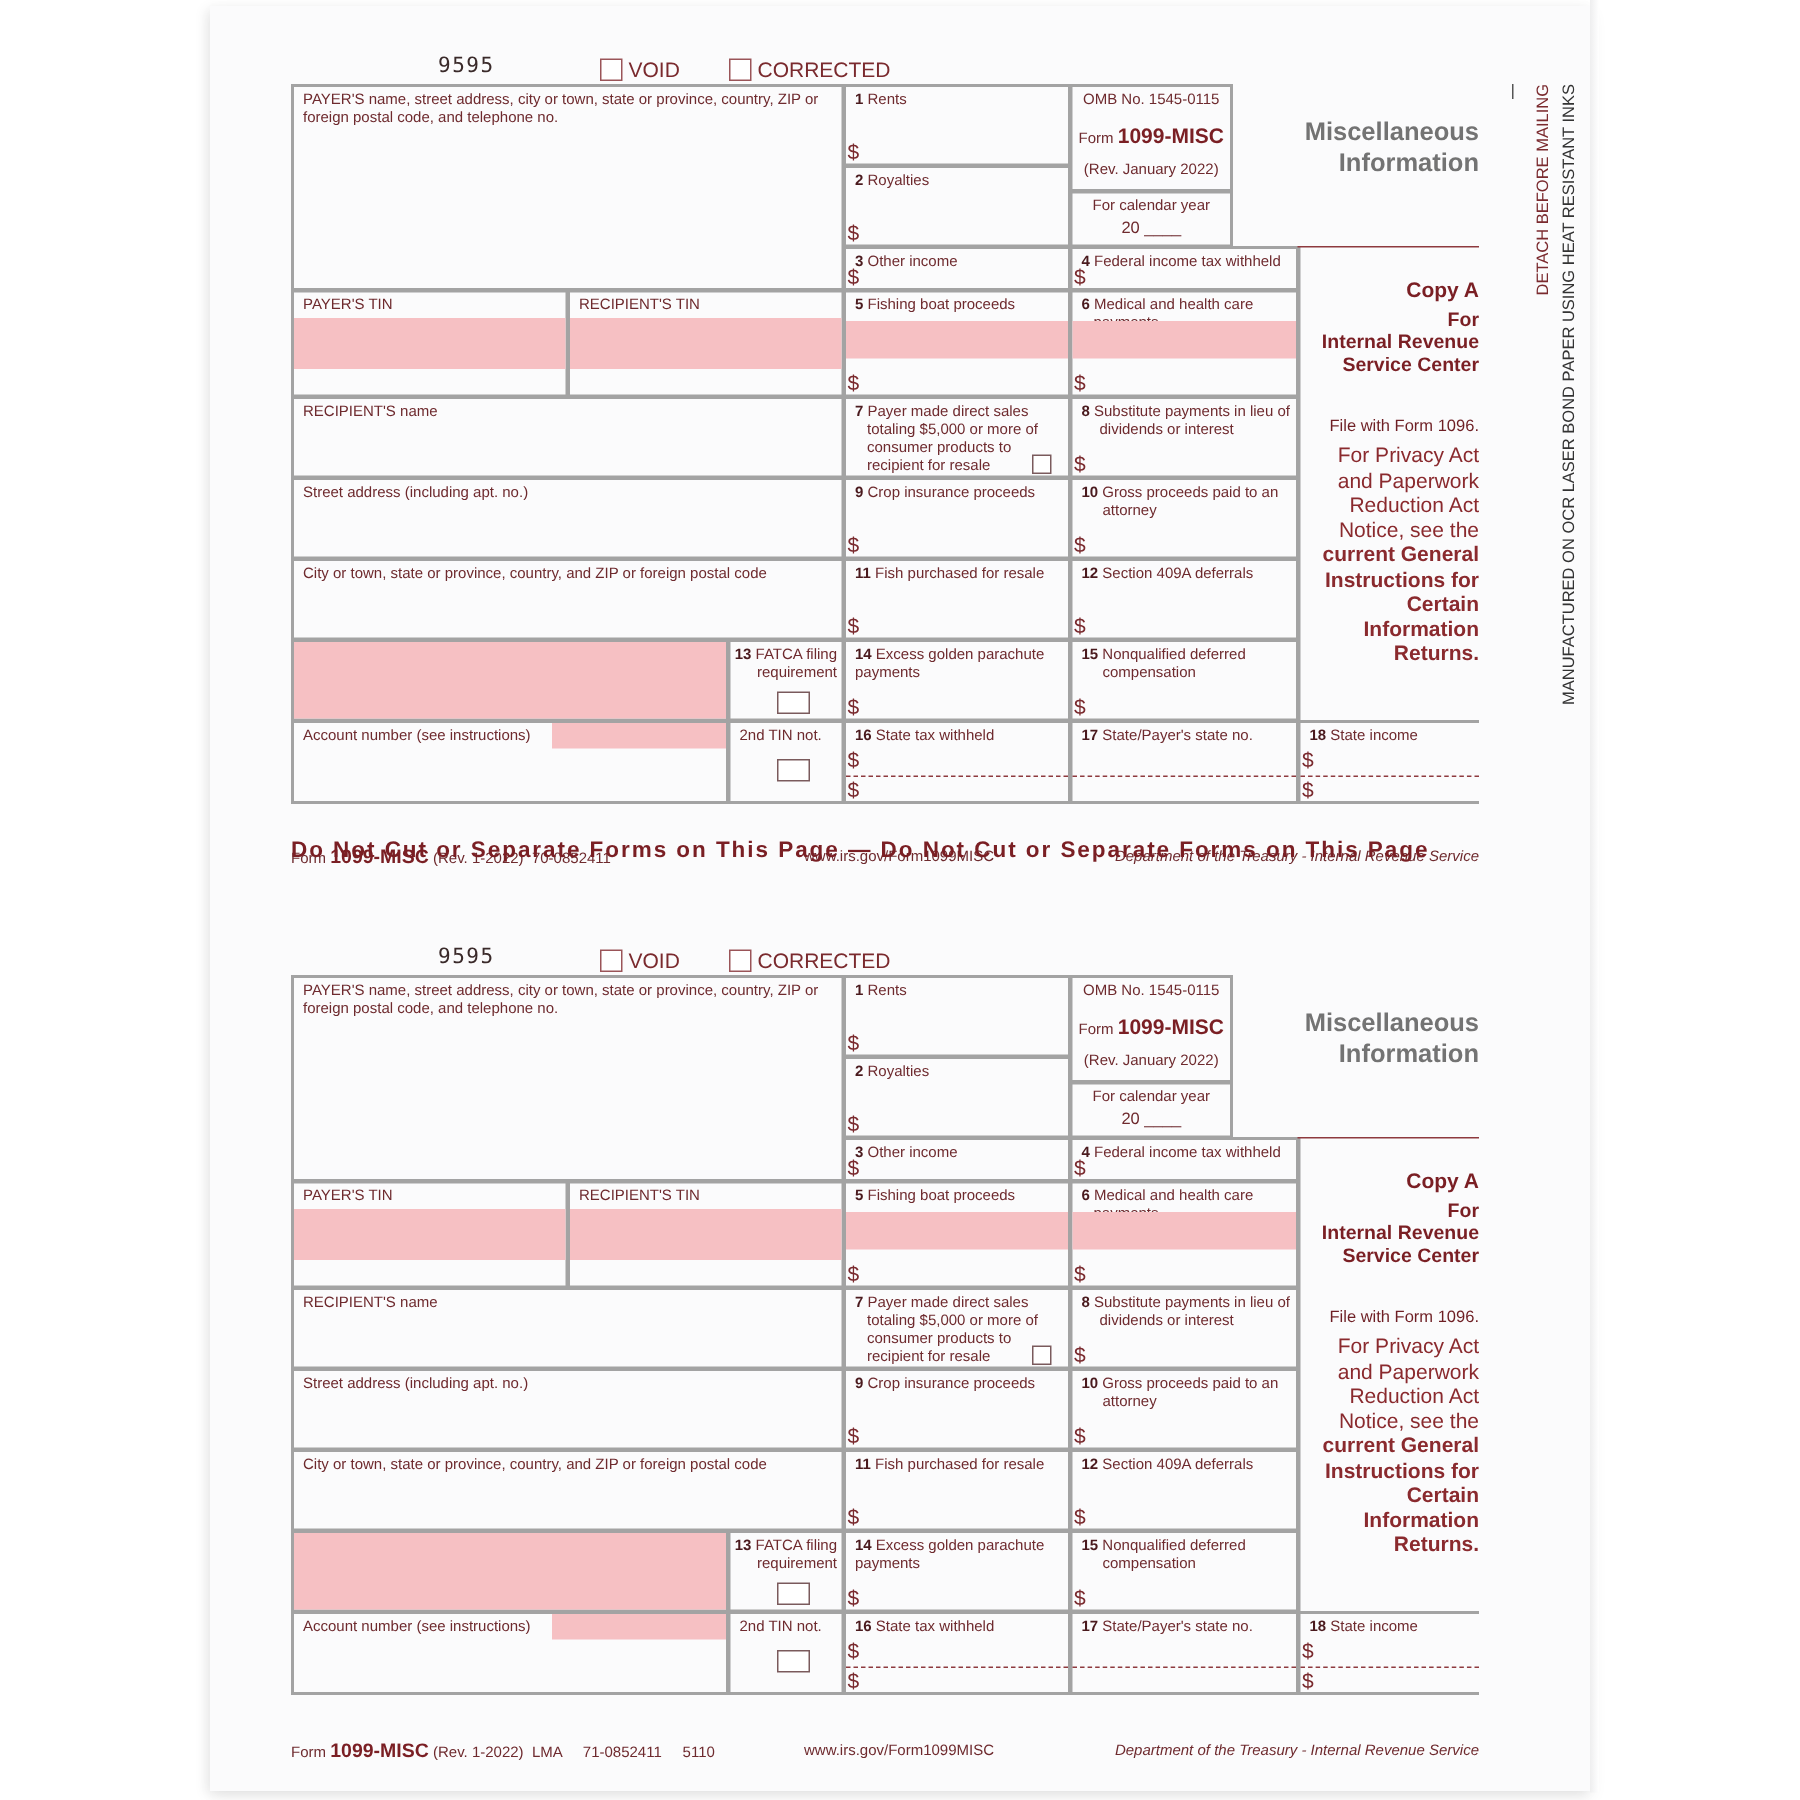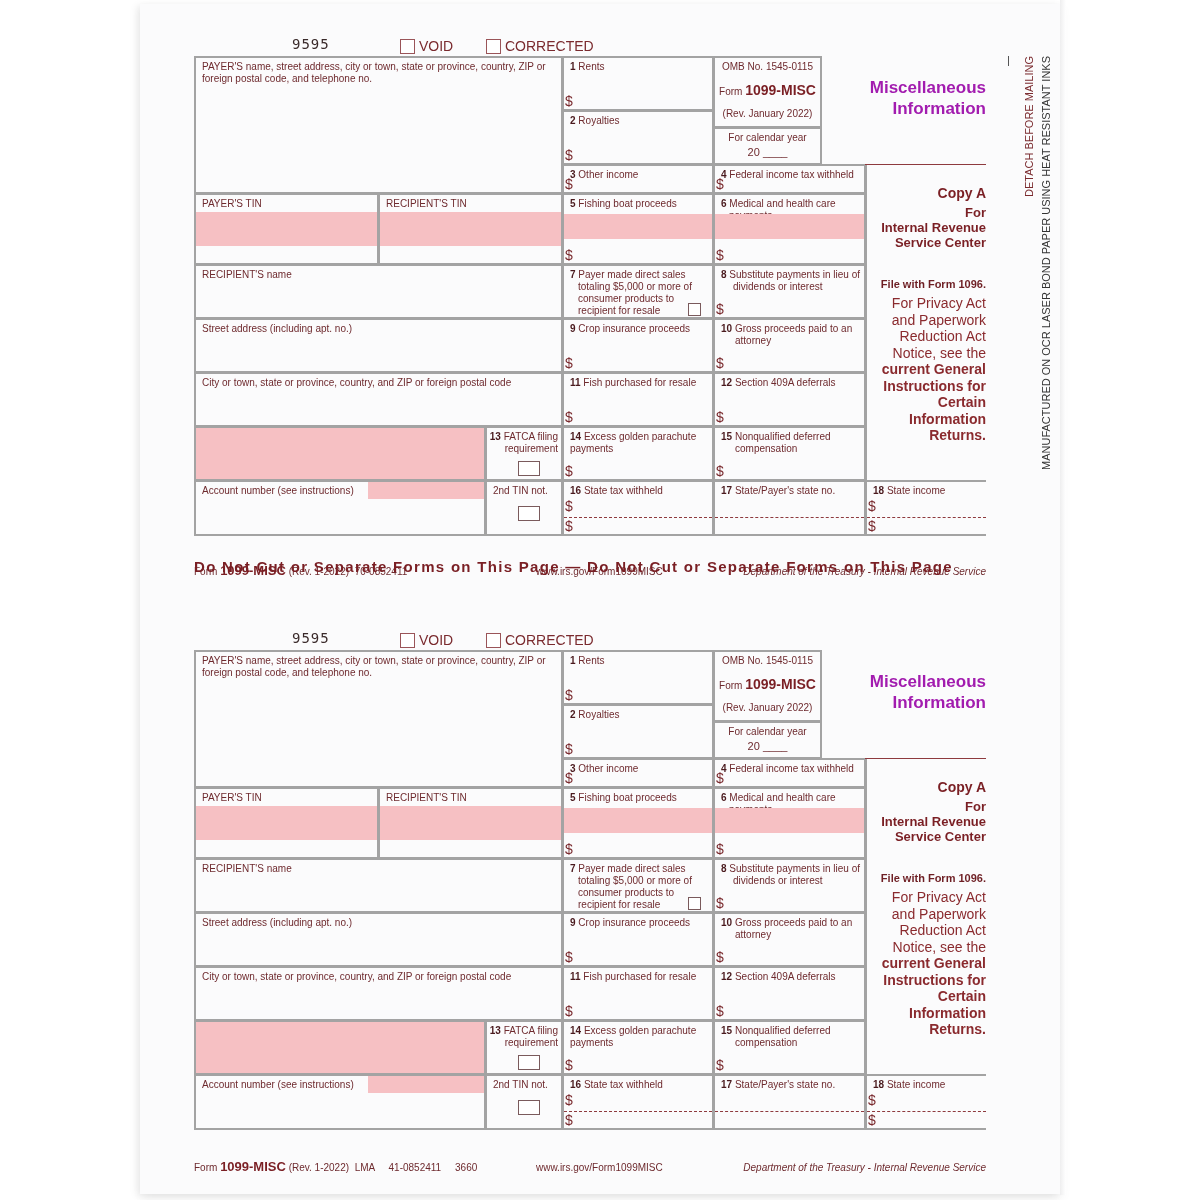--- a/index.html
+++ b/index.html
@@ -35,24 +35,24 @@
   .pink { position: absolute; background: #f6c0c3; }
   .dash { position: absolute; left: 0; right: 0; border-top: 1px dashed #8e3a3e; }
   .box { position: absolute; width: 22px; height: 15px; border: 1px solid #7a5a5c; background: #fff; }
   .sq { position: absolute; width: 13px; height: 13px; border: 1px solid #7a5a5c; background: #fff; }
 
   .omb { position: absolute; font-size: 10px; color: #6e2a2e; width: 100%; text-align: center; }
   .form-title { position: absolute; width: 100%; text-align: center; font-size: 10px; color: #6e2a2e; }
   .form-title span.big { font-size: 14px; font-weight: bold; color: #7a1f24; }
 
   .side-title { position: absolute; right: 0; text-align: right; font-size: 17px; font-weight: bold;
-    color: #a21caf; line-height: 21px; }
+    color: #737373; line-height: 21px; }
   .copy-a { position: absolute; right: 0; text-align: right; font-size: 14px; font-weight: bold; color: #7a1f24; line-height: 18px; }
   .copy-a .sm { font-size: 13px; line-height: 15px; }
-  .file-with { position: absolute; right: 0; font-size: 11px; font-weight: bold; color: #6e1f24; }
+  .file-with { position: absolute; right: 0; font-size: 11px; font-weight: normal; color: #6e1f24; }
   .privacy { position: absolute; right: 0; text-align: right; font-size: 14px; line-height: 16.5px; color: #8a2a2e; }
 
   .footer-row { position: absolute; left: 0; top: 510px; width: 792px; height: 14px; font-size: 10px; color: #6e2a2e; }
   .footer-row .form-name { position: absolute; left: 0; top: -3px; }
   .footer-row .form-name .big { font-size: 13px; font-weight: bold; color: #7a1f24; }
   .footer-row .url { position: absolute; }
   .footer-row .dept { position: absolute; right: 0; font-style: italic; }
   .nocut { position: absolute; left: 0; top: 526px; width: 792px; font-size: 15px; font-weight: bold;
     color: #7a1f24; letter-spacing: 1.3px; white-space: nowrap; }
 
@@ -424,19 +424,19 @@
           <div style="font-weight: bold;">current General</div>
           <div style="font-weight: bold;">Instructions for</div>
           <div style="font-weight: bold;">Certain</div>
           <div style="font-weight: bold;">Information</div>
           <div style="font-weight: bold;">Returns.</div>
         </div>
     </div>
 
     <div class="footer-row" style="top: 512px;">
       <span class="form-name">
-        <span>Form</span> <span class="big">1099-MISC</span> <span>(Rev. 1-2022)</span>&nbsp;&nbsp;<span style="white-space:pre">LMA     41-0852411     3660</span>
+        <span>Form</span> <span class="big">1099-MISC</span> <span>(Rev. 1-2022)</span>&nbsp;&nbsp;<span style="white-space:pre">LMA     71-0852411     5110</span>
       </span>
       <span class="url" style="left:342px">www.irs.gov/Form1099MISC</span>
       <span class="dept">Department of the Treasury - Internal Revenue Service</span>
     </div>
   </div>
 </div>
 
 </body></html>

